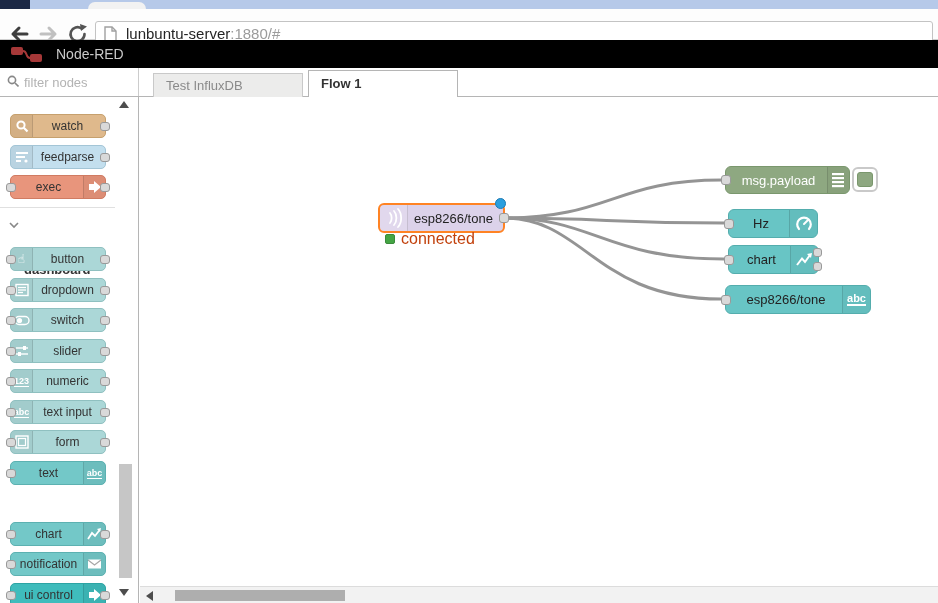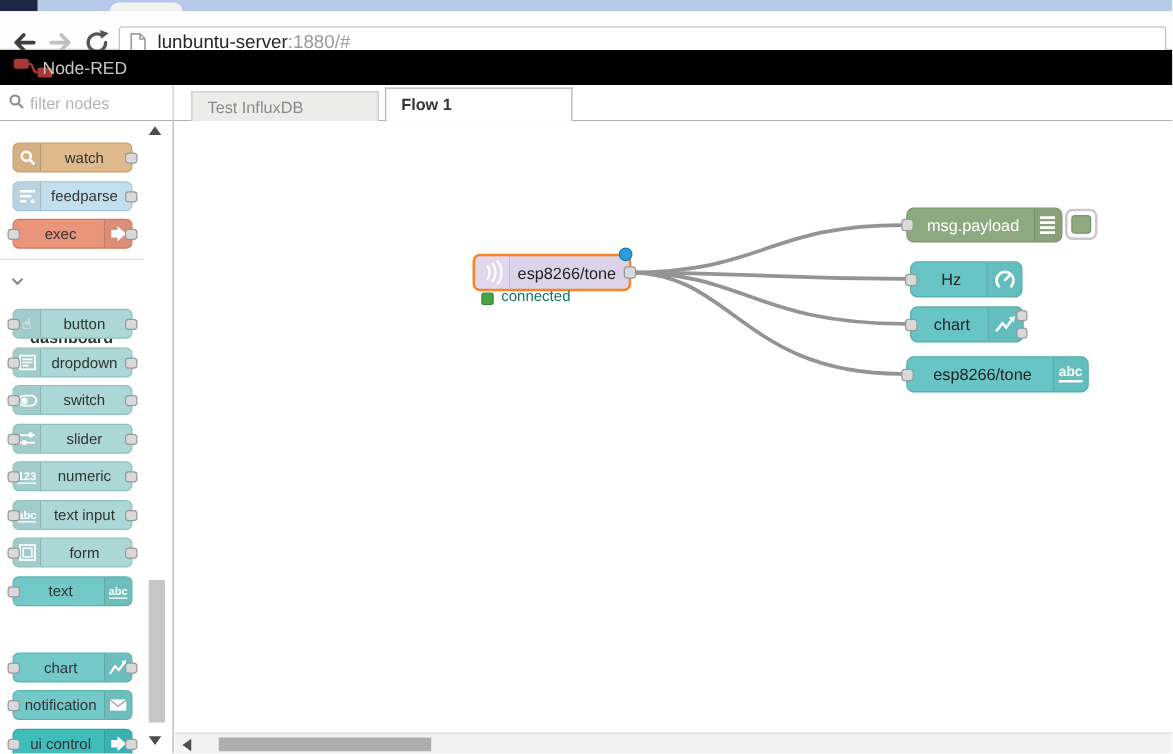--- a/index.html
+++ b/index.html
@@ -14,21 +14,21 @@
   .navbtn { position:absolute; top:13px; width:24px; height:24px; cursor:pointer; }
   .urlbox { position:absolute; left:95px; top:12px; width:838px; height:25px; background:#fff; border:1px solid #c3c3c3; border-radius:3px; }
   .urlbox .docicon { position:absolute; left:8px; top:4px; }
   .urltext { position:absolute; left:30px; top:0; height:23px; line-height:23px; font-size:15px; white-space:nowrap; }
   .urlhost { color:#252525; }
   .urlrest { color:#9b9b9b; }
 
   
   .nrheader { position:absolute; left:0; top:40px; width:938px; height:28px; background:#000; }
   .nrlogo { position:absolute; left:10px; top:4px; }
-  .nrtitle { position:absolute; left:34px; top:0; height:16px; line-height:28px; color:#c9c9c9; font-size:14px; }
+  .nrtitle { position:absolute; left:56px; top:0; height:16px; line-height:28px; color:#c9c9c9; font-size:14px; }
 
   
   .tabbar { position:absolute; left:0; top:68px; width:938px; height:29px; background:#fff; border-bottom:1px solid #b5b5b5; }
   .palette-header { position:absolute; left:0; top:0; width:139px; height:28px; background:#fff; border-right:1px solid #ccc; }
   .palette-header svg { position:absolute; left:7px; top:7px; }
   .filter-input { position:absolute; left:24px; top:3px; width:108px; height:22px; border:none; outline:none; font-size:13px; color:#0f172a; background:transparent; font-family:inherit; }
   .filter-input::placeholder { color:#b3b3b3; }
   .tab { position:absolute; font-size:13px; line-height:23px; padding-left:12px; white-space:nowrap; cursor:pointer; }
   .tab-inactive { left:153px; top:5px; width:150px; height:24px; background:#ececeb; border:1px solid #c9c9c9; border-bottom:none; color:#8a8a8a; }
   .tab-active { left:308px; top:2px; width:150px; height:27px; background:#fff; border:1px solid #b5b5b5; border-bottom:none; color:#333; font-weight:bold; z-index:3; line-height:25px; }
@@ -68,21 +68,21 @@
   .n-msg { left:585px; top:69px; width:125px; height:28px; background:#8ea881; border-color:#7a976d; }
   .n-msg .clabel { color:#fff; }
   .n-hz { left:588px; top:112px; width:90px; height:29px; background:#68c5c5; border-color:#54adad; }
   .n-chart { left:588px; top:148px; width:91px; height:29px; background:#68c5c5; border-color:#54adad; }
   .n-etext { left:585px; top:188px; width:146px; height:29px; background:#68c5c5; border-color:#54adad; }
   .cicon-r { position:absolute; right:0; top:0; bottom:0; width:28px; display:flex; align-items:center; justify-content:center; border-left:1px solid rgba(0,0,0,0.12); background:rgba(0,0,0,0.04); border-radius:0 5px 5px 0; }
   .cicon-l { position:absolute; left:0; top:0; bottom:0; width:28px; display:flex; align-items:center; justify-content:center; border-right:1px solid rgba(0,0,0,0.12); background:rgba(255,255,255,0.15); border-radius:4px 0 0 4px; }
   .cport { position:absolute; width:10px; height:10px; background:#d9d9d9; border:1px solid #999; border-radius:3px; cursor:crosshair; }
   .blue-dot { position:absolute; right:-3px; top:-7px; width:11px; height:11px; border-radius:50%; background:#2b9fde; border:1px solid #1d7ab3; }
   .status-dot { position:absolute; left:245px; top:137px; width:10px; height:10px; background:#44a544; border:1px solid #3b8a3b; border-radius:2px; }
-  .status-text { position:absolute; left:261px; top:133px; font-size:12px; color:#0f766e; }
+  .status-text { position:absolute; left:261px; top:133px; font-size:16px; color:#c2410c; }
   .dbg-btn { position:absolute; left:712px; top:70px; width:26px; height:25px; background:#fff; border:2px solid #c9c9c9; border-radius:6px; cursor:pointer; }
   .dbg-btn-inner { position:absolute; left:3px; top:3px; width:16px; height:15px; background:#8ea881; border:1px solid #7a976d; border-radius:3px; }
   .abc-glyph { color:#fff; font-weight:bold; font-size:11px; border-bottom:2px solid #fff; line-height:11px; }
   .num-glyph { color:#fff; font-weight:bold; font-size:9px; border-bottom:1px solid #fff; line-height:10px; }
   .hand-glyph { color:#fff; font-size:12px; font-family:"DejaVu Sans",sans-serif; }
 
   
   .hscroll { position:absolute; left:140px; top:586px; width:798px; height:17px; background:#f2f2f2; border-top:1px solid #dcdcdc; }
   .tri-left { left:6px; top:4px; border-top:5px solid transparent; border-bottom:5px solid transparent; border-right:7px solid #4d4d4d; }
   .hthumb { position:absolute; left:35px; top:3px; width:170px; height:11px; background:#aeaeae; cursor:pointer; }

